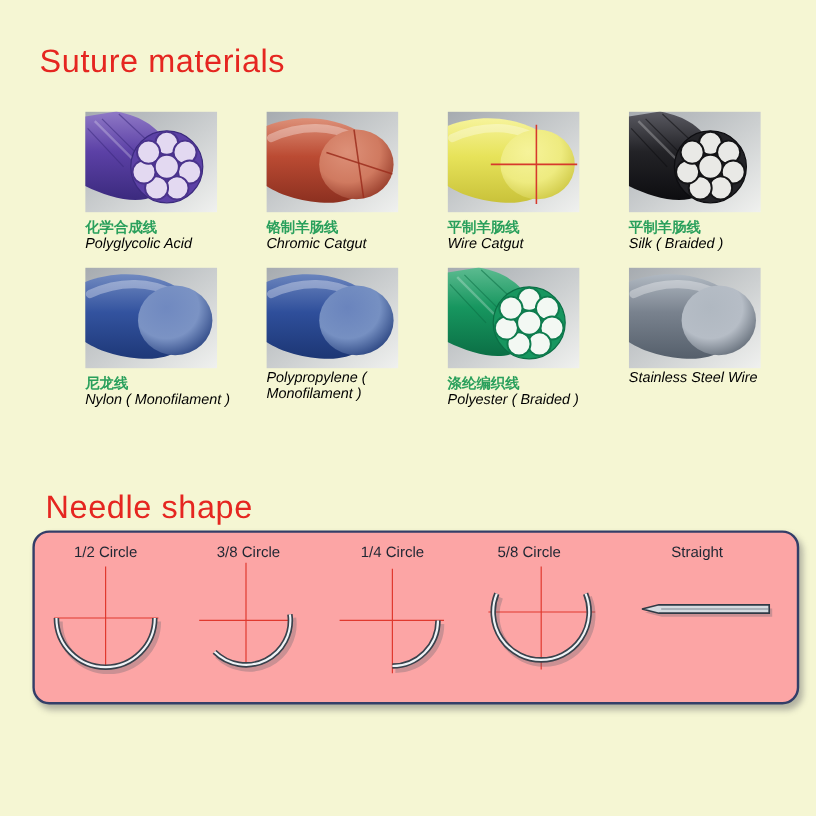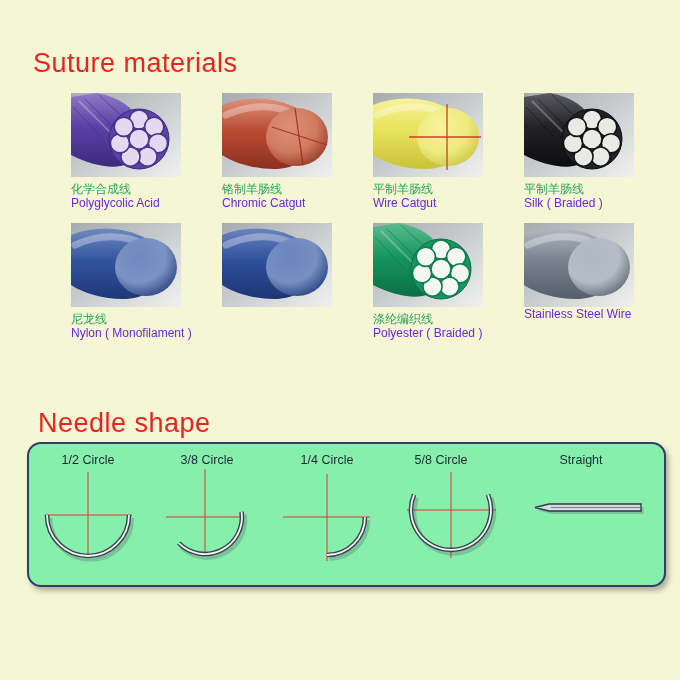--- a/index.html
+++ b/index.html
@@ -5,31 +5,31 @@
   html,body{margin:0;padding:0;}
   body{
     width:680px;height:680px;position:relative;overflow:hidden;
     background:#f5f6d3;
     font-family:"Liberation Sans", sans-serif;
   }
   .section-title{
     position:absolute;margin:0;font-size:27px;font-weight:400;
     color:#e52620;letter-spacing:0.5px;white-space:nowrap;
   }
-  #title-suture{left:33px;top:48px;text-align:right;}
+  #title-suture{left:33px;top:36px;text-align:right;}
   #title-needle{left:38px;top:408px;}
 
   .tile-cell{position:absolute;width:150px;}
   .tile-svg{width:110px;height:84px;display:block;}
-  .label-zh{color:#2aa05c;font-weight:400;font-size:12px;line-height:13px;margin-top:6px;}
-  .label-en{color:#6d28d9;font-size:12px;line-height:14px;width:142px;}
+  .label-zh{color:#2aa05c;font-weight:700;font-size:12px;line-height:13px;margin-top:6px;}
+  .label-en{color:#000000;font-style:italic;font-size:12px;line-height:14px;width:142px;}
 
   .needle-panel{
     position:absolute;left:27px;top:442px;width:635px;height:141px;
-    background:#86efac;border:2px solid #333e68;border-radius:14px;
+    background:#fca5a5;border:2px solid #333e68;border-radius:14px;
     box-shadow:3px 4px 5px rgba(96,96,100,0.45);
   }
   .needle-label{
     position:absolute;top:9px;transform:translateX(-50%);
     font-size:12.5px;color:#1f2733;white-space:nowrap;
   }
   #needle-art{position:absolute;left:0;top:0;width:635px;height:141px;}
 </style>
 </head>
 <body>
@@ -204,20 +204,21 @@
           <stop offset="0%" stop-color="#6a84bd"></stop>
           <stop offset="55%" stop-color="#7690c2"></stop>
           <stop offset="100%" stop-color="#1c3674"></stop>
         </radialGradient>
       </defs>
       <rect x="0" y="0" width="110" height="84" fill="url(#bg5)"></rect>
       <path d="M0,12 C26,2 54,4 76,16 C90,24 96,38 93,52 C89,66 72,76 52,76 C32,76 12,70 0,62 Z" fill="url(#bd5)"></path>
       <path d="M4,22 C30,10 55,12 74,22" stroke="rgba(255,255,255,0.33)" stroke-width="7" fill="none" stroke-linecap="round"></path>
       <ellipse cx="75" cy="44" rx="31" ry="29" fill="url(#sp5)"></ellipse>
     </svg>
+  <div class="label-en">Polypropylene ( Monofilament )</div>
 </div>
 <div class="tile-cell" style="left:373px;top:223px">
   <svg class="tile-svg" viewBox="0 0 110 84">
       <defs>
         <linearGradient id="bg6" x1="0" y1="0" x2="1" y2="1">
           <stop offset="0%" stop-color="#a6abb0"></stop>
           <stop offset="55%" stop-color="#cdd0d1"></stop>
           <stop offset="100%" stop-color="#f0f1ef"></stop>
         </linearGradient>
         <linearGradient id="bd6" x1="0" y1="0" x2="0" y2="1">

